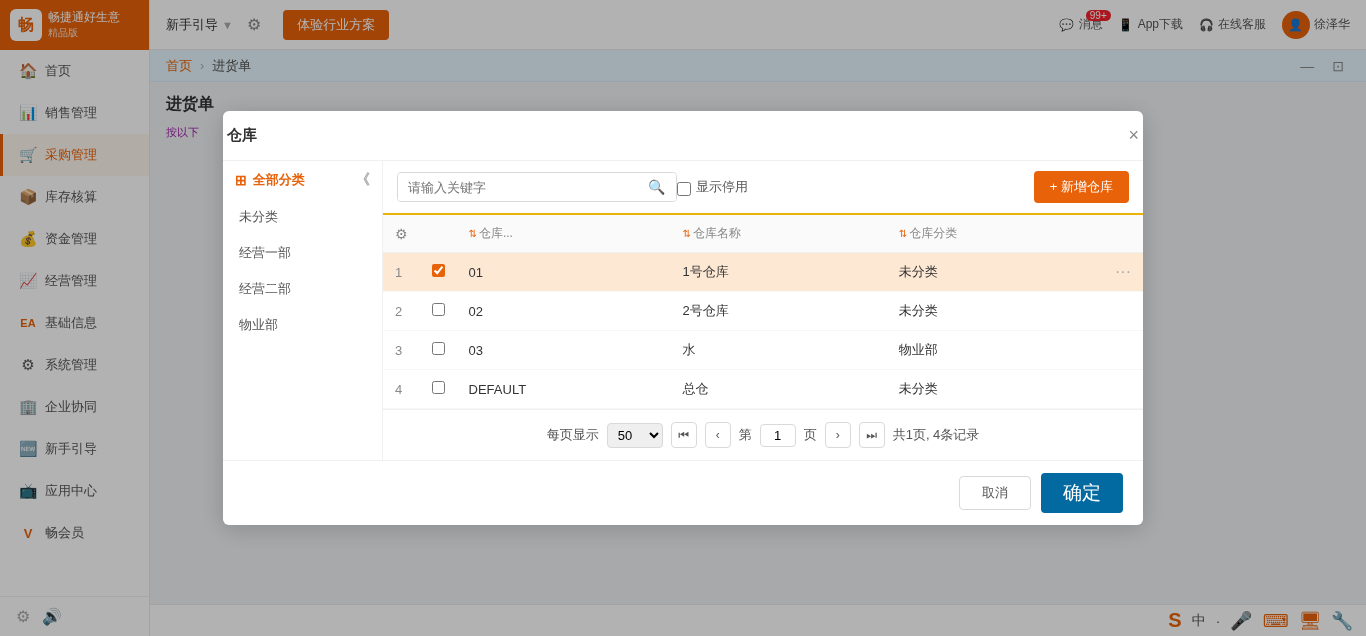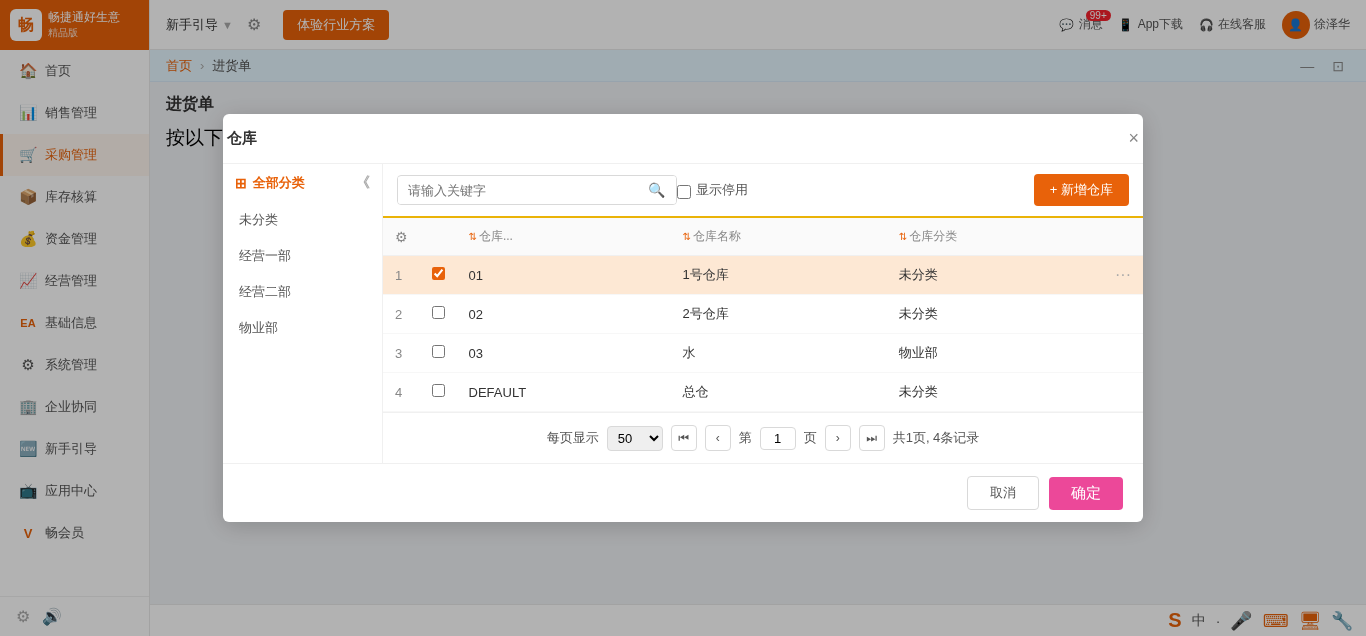--- a/index.html
+++ b/index.html
@@ -95,21 +95,21 @@
     .breadcrumb-link { color: #e8620a; cursor: pointer; }
     .breadcrumb-sep { color: #aaa; }
     .tab-close { margin-left: auto; display: flex; gap: 6px; }
     .tab-close-btn { background: none; border: none; font-size: 14px; color: #888; cursor: pointer; padding: 2px 6px; }
 
     
     .page-body { flex: 1; padding: 12px 16px; overflow: auto; position: relative; }
     .page-title-bar { display: flex; align-items: center; gap: 10px; margin-bottom: 10px; }
     .page-title { font-size: 16px; font-weight: bold; color: #333; }
     .toolbar { display: flex; gap: 8px; align-items: center; margin-bottom: 10px; flex-wrap: wrap; }
-    .filter-label { font-size: 19px; color: #000000; }
+    .filter-label { font-size: 11px; color: #a21caf; }
 
     
     .overlay {
       position: fixed; top: 0; left: 0; right: 0; bottom: 0;
       background: rgba(0,0,0,0.3); z-index: 100;
       display: flex; align-items: center; justify-content: center;
     }
 
     
     .dialog {
@@ -225,22 +225,22 @@
       display: flex; align-items: center; justify-content: flex-end;
       gap: 10px; padding: 12px 20px;
       border-top: 1px solid #f0f0f0;
       flex-shrink: 0;
     }
     .btn-cancel {
       background: #fff; border: 1px solid #d9d9d9;
       border-radius: 4px; padding: 7px 22px; font-size: 13px; cursor: pointer; color: #555;
     }
     .btn-confirm {
-      background: #ec4899; color: #fff; border: none;
-      border-radius: 4px; padding: 7px 22px; font-size: 15px; cursor: pointer;
+      background: #0369a1; color: #fff; border: none;
+      border-radius: 4px; padding: 7px 22px; font-size: 19px; cursor: pointer;
     }
 
     
     .statusbar {
       background: #fff; border-top: 1px solid #e8e8e8;
       height: 32px; display: flex; align-items: center; justify-content: flex-end;
       padding: 0 12px; gap: 10px; flex-shrink: 0;
     }
     .status-icon { font-size: 18px; color: #e8620a; cursor: pointer; }
   </style>

